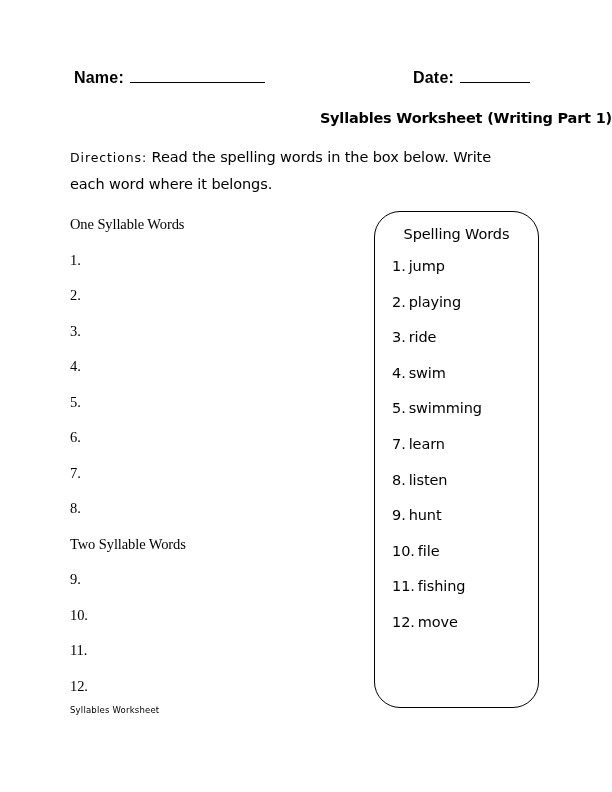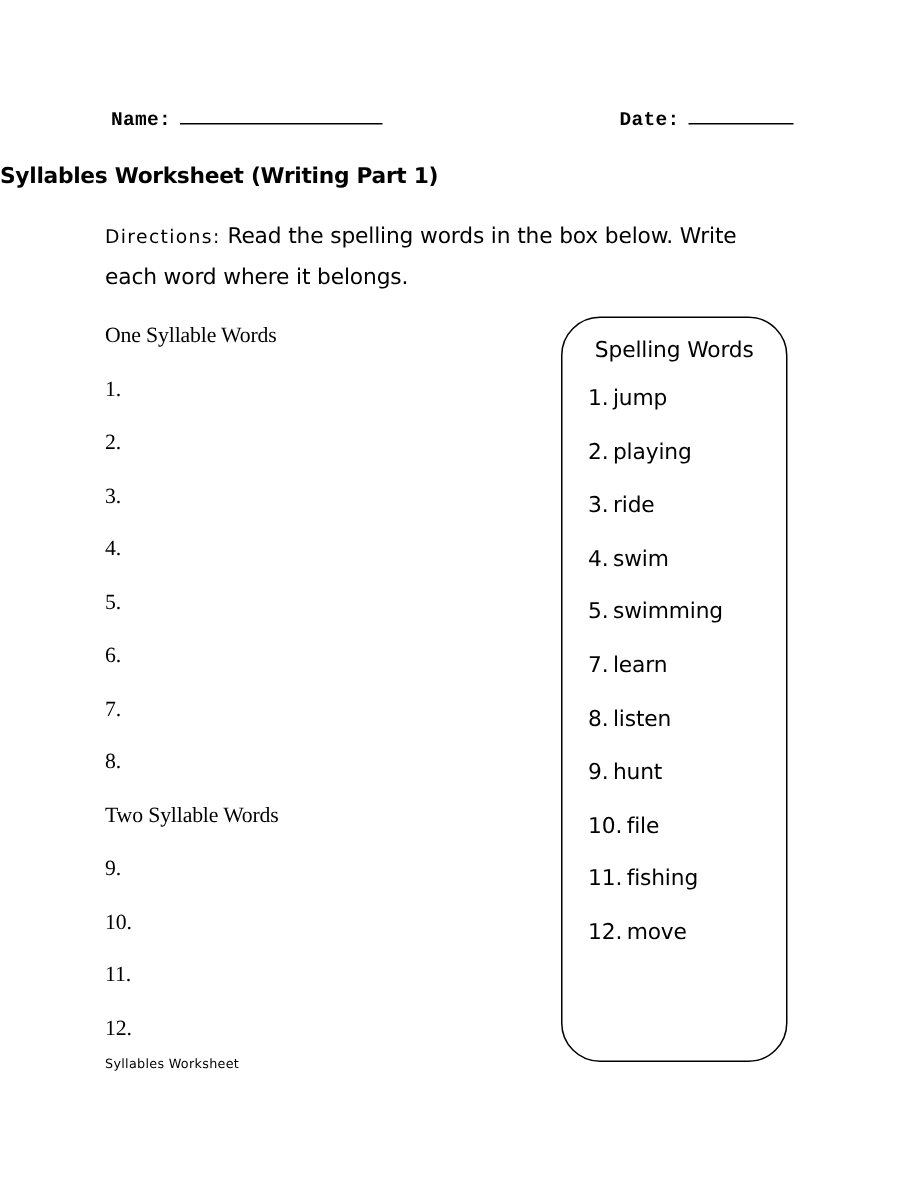--- a/index.html
+++ b/index.html
@@ -26,42 +26,42 @@
   }
   .field {
     position: absolute;
     display: flex;
     align-items: baseline;
     white-space: nowrap;
   }
   .field-name { left: 74px; top: 0; }
   .field-date { left: 393px; top: 0; margin-left: 20px; }
   .field-label {
-    font-family: Liberation Mono, monospace;
+    font-family: Liberation Sans, sans-serif;
     font-weight: bold;
-    font-size: 13px;
+    font-size: 16px;
     letter-spacing: 0.2px;
     color: #000;
   }
   .field-rule {
     display: inline-block;
     border-bottom: 1.6px solid #000;
     height: 14px;
     margin-left: 6px;
   }
   .rule-name { width: 135px; }
   .rule-date { width: 70px; }
 
   
   .worksheet-title {
     position: absolute;
     left: 0;
     top: 110px;
     width: 612px;
-    text-align: left;
+    text-align: right;
     font-family: "DejaVu Sans", sans-serif;
     font-weight: bold;
     font-size: 14.5px;
     letter-spacing: -0.2px;
   }
 
   
   .directions-block {
     position: absolute;
     left: 70px;
@@ -96,21 +96,21 @@
     height: 35.5px;
     line-height: 17px;
     letter-spacing: -0.1px;
   }
 
   
   .spelling-box {
     position: absolute;
     left: 374px;
     top: 211px;
-    width: 151px;
+    width: 165px;
     height: 497px;
     border: 1.2px solid #000;
     border-radius: 26px;
     box-sizing: border-box;
   }
   .spelling-title {
     position: absolute;
     left: 0;
     top: 14px;
     width: 100%;

